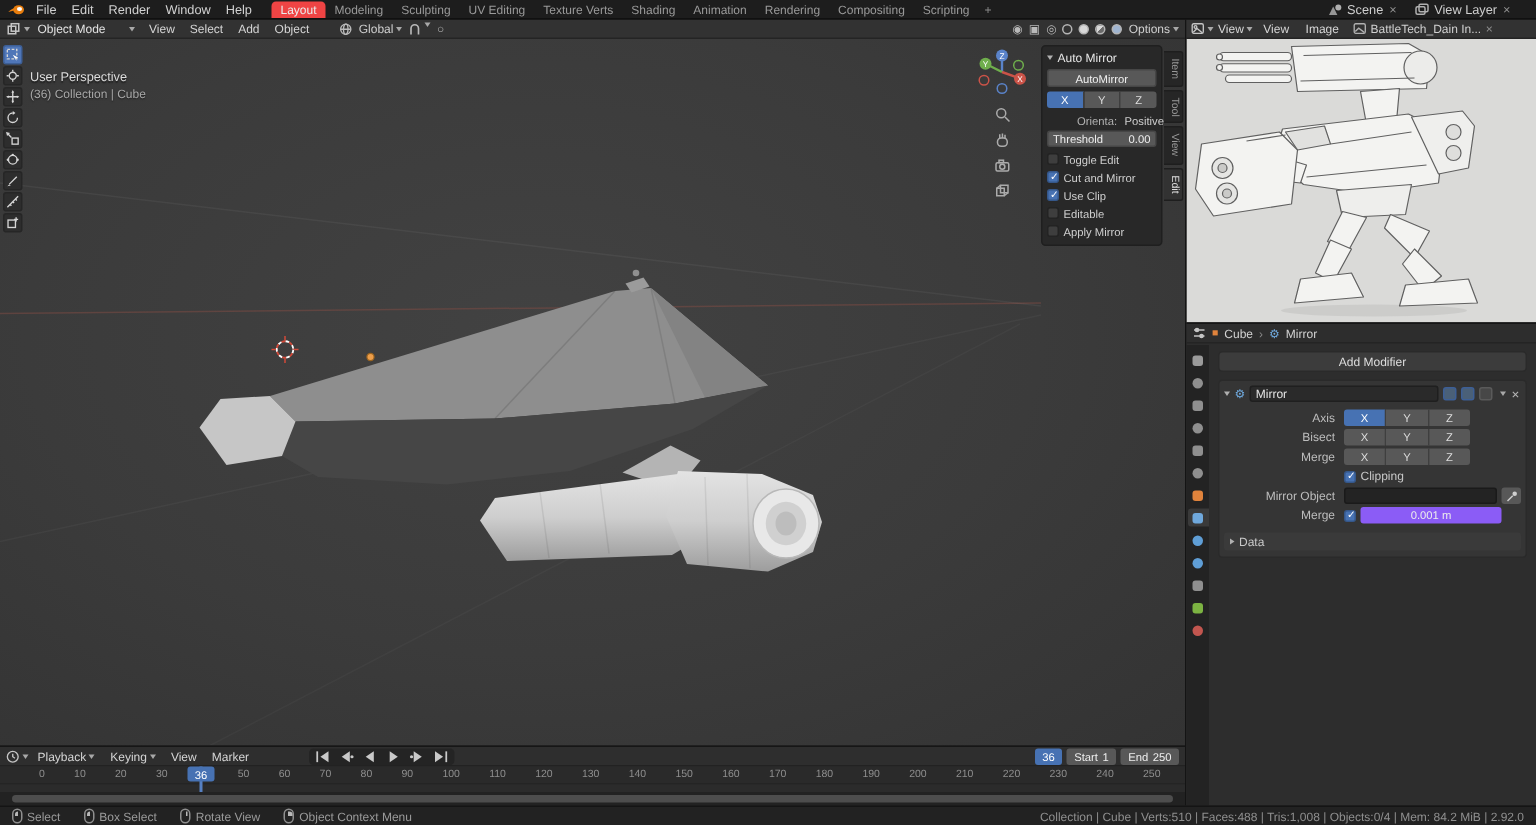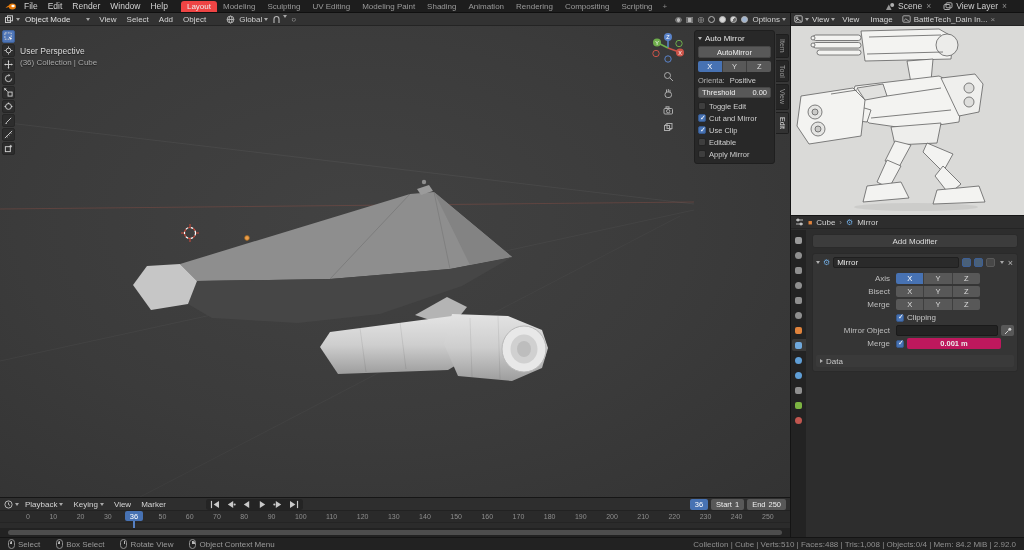--- a/index.html
+++ b/index.html
@@ -49,21 +49,21 @@
 
   
   .n-panel{position:absolute;left:694px;top:4px;width:81px;background:rgba(40,40,40,.96);border:1px solid #1f1f1f;border-radius:3px;padding:2px 3px 4px;font-size:7.5px;color:#cfcfcf;}
   .np-title{display:flex;align-items:center;gap:3px;color:#e6e6e6;font-size:8px;margin:1px 0 3px;}
   .np-btn{background:#585858;border:1px solid #464646;border-radius:2px;height:12px;display:flex;align-items:center;justify-content:center;color:#efefef;margin-bottom:3px;}
   .np-xyz{display:flex;margin-bottom:3px;}
   .np-xyz span{flex:1;height:11px;background:#585858;display:flex;align-items:center;justify-content:center;border-right:1px solid #3e3e3e;color:#ddd;}
   .np-xyz span:first-child{border-radius:2px 0 0 2px;}
   .np-xyz span:last-child{border-radius:0 2px 2px 0;border-right:none;}
   .np-xyz span.on{background:#4772b3;color:#fff;}
-  .np-textrow{display:flex;gap:5px;height:10px;align-items:flex-end;margin-bottom:2px;}
+  .np-textrow{display:flex;gap:5px;height:10px;align-items:flex-end;margin-bottom:2px;margin-left:20px;}
   .np-textrow .lab{color:#b2b2b2;}
   .np-slider{background:#585858;border:1px solid #464646;border-radius:2px;height:11px;display:flex;align-items:center;justify-content:space-between;padding:0 3px;margin-bottom:3px;color:#eee;}
   .np-row{display:flex;gap:3px;align-items:center;height:10px;margin-bottom:2px;}
   .cb{width:8px;height:8px;border-radius:2px;background:#3e3e3e;border:1px solid #232323;position:relative;flex:none;}
   .cb.on{background:#4772b3;border-color:#35578a;}
   .cb.on::after{content:"✓";position:absolute;left:1px;top:-1.5px;font-size:7px;color:#fff;}
 
   .side-tabs{position:absolute;left:776px;top:8px;width:13px;display:flex;flex-direction:column;gap:2px;}
   .side-tab{writing-mode:vertical-rl;background:#262626;color:#9a9a9a;font-size:7px;padding:4px 2px;border-radius:0 2px 2px 0;border:1px solid #1e1e1e;border-left:none;}
   .side-tab.active{background:#323232;color:#dedede;}
@@ -95,21 +95,21 @@
   .prow{display:flex;align-items:center;height:13px;}
   .plabel{width:80px;text-align:right;padding-right:6px;color:#bdbdbd;flex:none;}
   .pctrl{flex:1;display:flex;align-items:center;gap:3px;}
   .seg{display:flex;flex:1;max-width:84px;}
   .seg span{flex:1;height:11px;background:#585858;border-right:1px solid #3f3f3f;display:flex;align-items:center;justify-content:center;color:#ddd;font-size:7.5px;}
   .seg span:first-child{border-radius:2px 0 0 2px;}
   .seg span:last-child{border-radius:0 2px 2px 0;border-right:none;}
   .seg span.on{background:#4772b3;color:#fff;}
   .pfield{flex:1;height:11px;background:#232323;border:1px solid #1a1a1a;border-radius:2px;}
   .dropper{width:13px;height:11px;background:#585858;border-radius:2px;display:flex;align-items:center;justify-content:center;}
-  .pslider{width:94px;height:11px;background:#be185d;border-radius:2px;display:flex;align-items:center;justify-content:center;color:#ececec;font-size:7.5px;font-weight:bold;}
+  .pslider{width:94px;height:11px;background:#8b5cf6;border-radius:2px;display:flex;align-items:center;justify-content:center;color:#ececec;font-size:7.5px;}
   .subpanel{margin-top:5px;background:#3a3a3a;border-radius:2px;height:12px;display:flex;align-items:center;gap:3px;padding:0 4px;color:#c8c8c8;}
   .tri-r{display:inline-block;width:0;height:0;border-top:2.5px solid transparent;border-bottom:2.5px solid transparent;border-left:3.5px solid #b0b0b0;}
   .tri-d{display:inline-block;width:0;height:0;border-left:2.5px solid transparent;border-right:2.5px solid transparent;border-top:3.5px solid #b0b0b0;}
 
   
   .timeline{position:absolute;left:0;top:497px;width:790px;height:40px;background:#2b2b2b;border-top:1px solid #161616;}
   .tl-header{height:13px;display:flex;align-items:center;font-size:8px;gap:2px;padding:0 4px;background:#2e2e2e;border-bottom:1px solid #222;}
   .transport{display:flex;gap:1px;margin-left:34px;background:#242424;border-radius:3px;padding:0 1px;}
   .tbtn{width:15px;height:11px;display:flex;align-items:center;justify-content:center;}
   .tbtn svg{width:11px;height:9px;}
@@ -150,21 +150,21 @@
     <span class="menu-item">File</span>
     <span class="menu-item">Edit</span>
     <span class="menu-item">Render</span>
     <span class="menu-item">Window</span>
     <span class="menu-item">Help</span>
     <div class="ws">
       <span class="tab active">Layout</span>
       <span class="tab">Modeling</span>
       <span class="tab">Sculpting</span>
       <span class="tab">UV Editing</span>
-      <span class="tab">Modeling Paint</span>
+      <span class="tab">Texture Verts</span>
       <span class="tab">Shading</span>
       <span class="tab">Animation</span>
       <span class="tab">Rendering</span>
       <span class="tab">Compositing</span>
       <span class="tab">Scripting</span>
       <span class="tab add">+</span>
     </div>
     <div class="tb-spacer"></div>
     <div class="sel">
       <span style="display:flex;">

